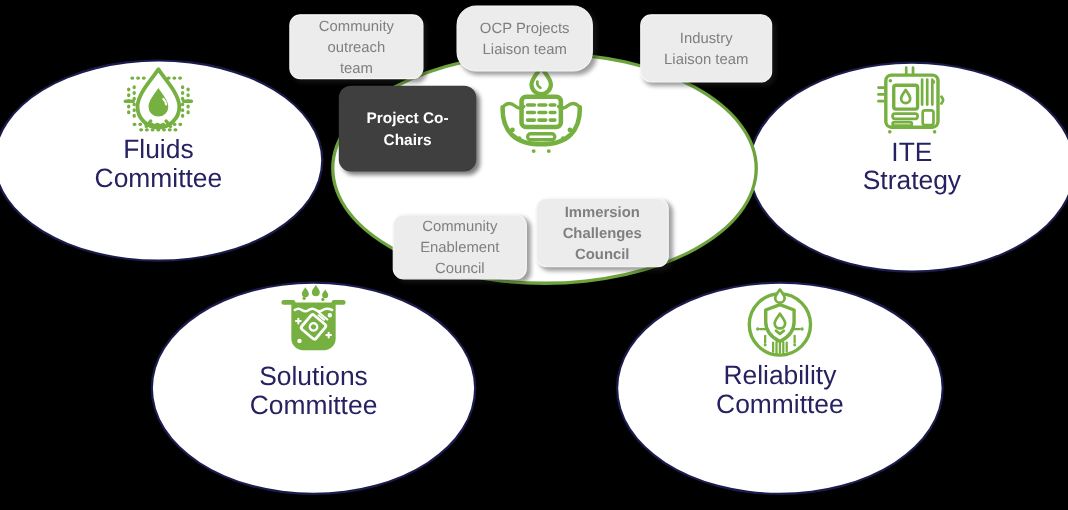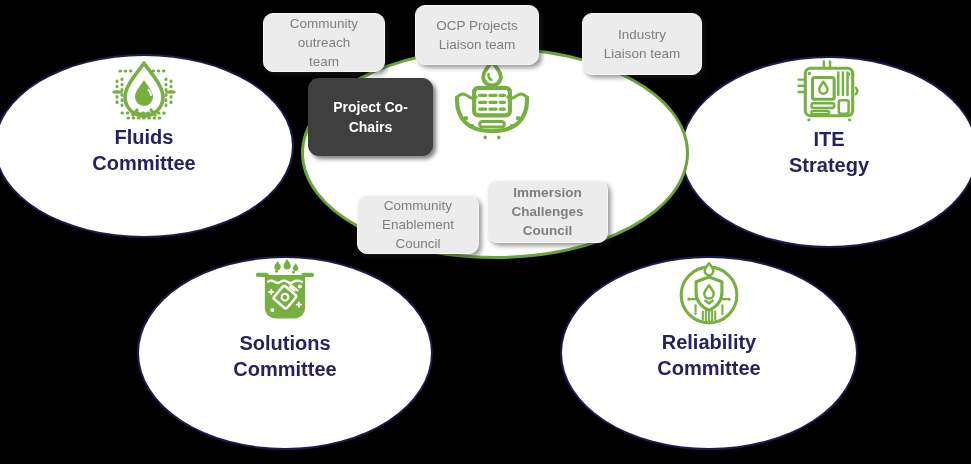--- a/index.html
+++ b/index.html
@@ -20,21 +20,21 @@
     background:var(--background);
     font-family:"Liberation Sans","DejaVu Sans",sans-serif;
   }
   .ellipse{position:absolute;background:#ffffff;border-radius:50%;box-sizing:border-box;}
   .committee{
     border:2.5px solid var(--navy-border);
     display:flex;flex-direction:column;align-items:center;
   }
   .central{border:3px solid var(--green-border);}
   .clabel{
-    font-weight:700;font-size:20px;line-height:26px;color:var(--navy-text);
+    font-weight:400;font-size:24px;line-height:26px;color:var(--navy-text);
     text-align:center;white-space:pre-line;margin-top:1px;
   }
   .cicon{flex:0 0 auto;}
   #central-title{
     position:absolute;left:302px;top:144px;width:372px;
     text-align:center;white-space:pre-line;
     font-weight:700;font-size:17.5px;line-height:22px;color:var(--dark-green-text);
   }
   #central-icon{position:absolute;left:448px;top:59px;}
   .team-box{
@@ -217,21 +217,21 @@
     </g>
   </svg>
 
 
   <div class="team-box light" style="left:263px;top:13px;width:122px;height:59px;">
     <span>Community
 outreach
 team</span>
   </div>
 
-  <div class="team-box light" style="left:415px;top:5px;width:124px;height:60px;">
+  <div class="team-box light" style="left:415px;top:5px;width:124px;height:60px;border-radius:18px;">
     <span>OCP Projects
 Liaison team</span>
   </div>
 
   <div class="team-box light" style="left:582px;top:13px;width:120px;height:62px;">
     <span>Industry
 Liaison team</span>
   </div>
 
   <div class="team-box dark" style="left:308px;top:78px;width:125px;height:78px;">

